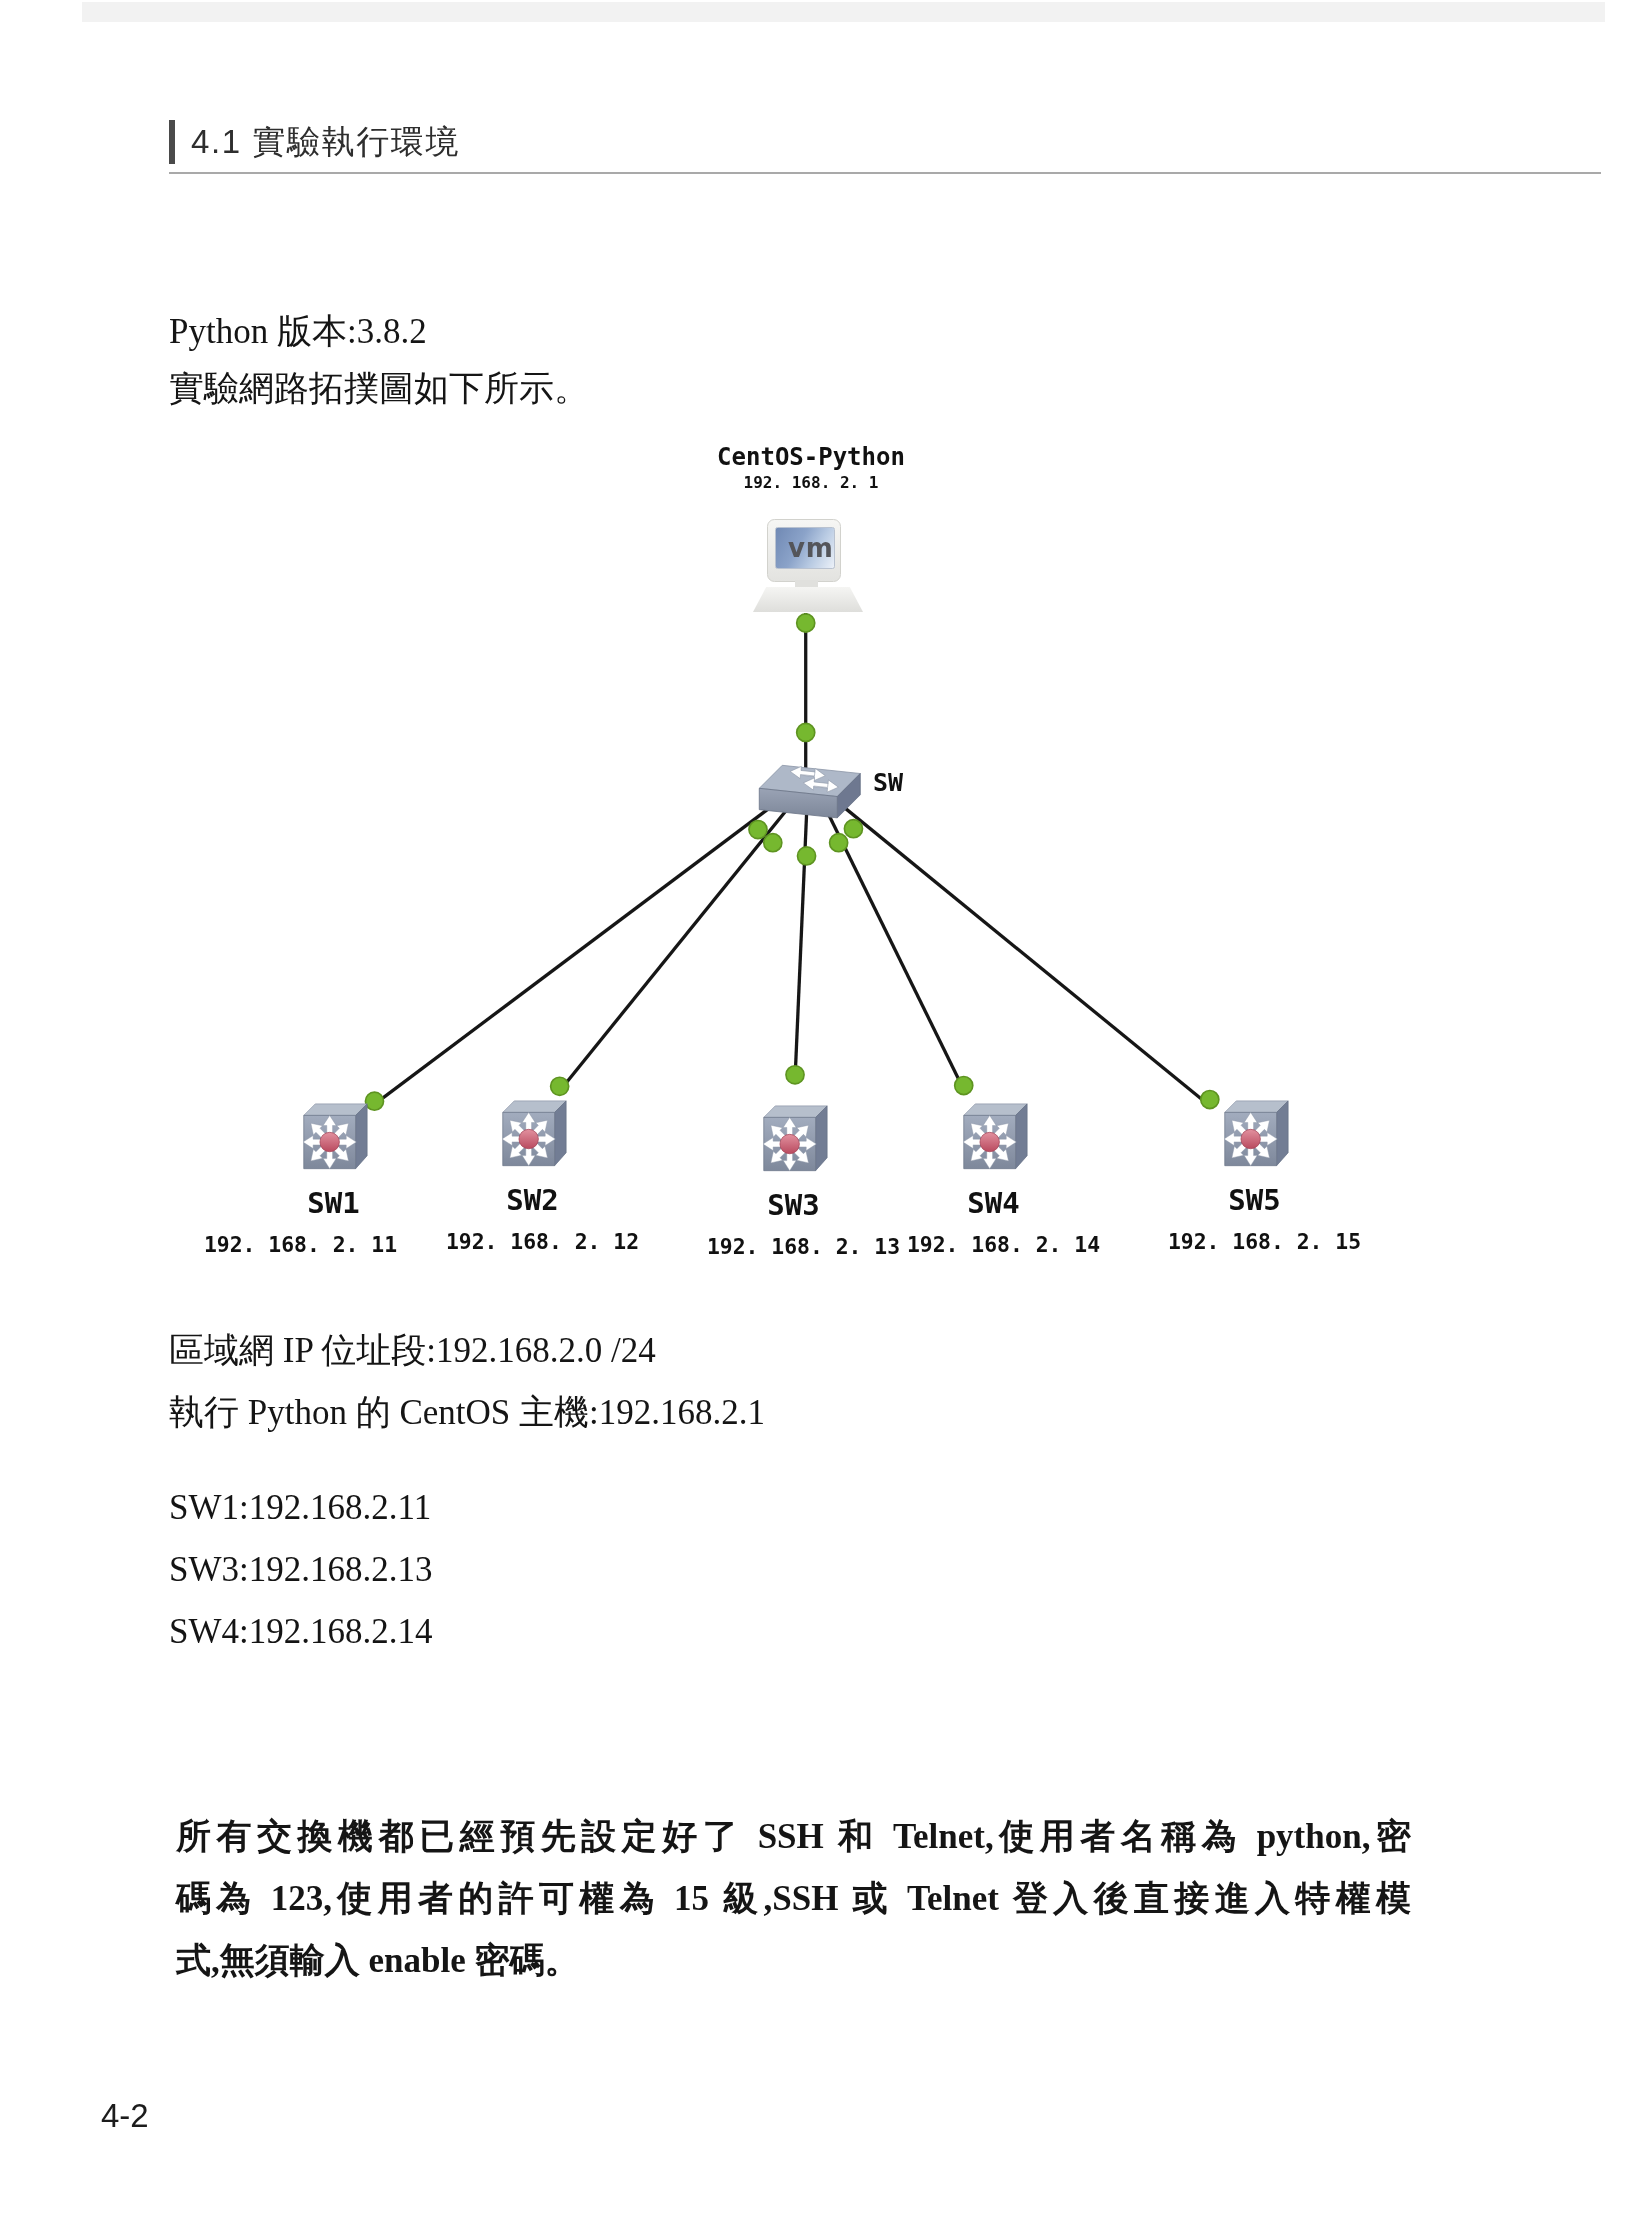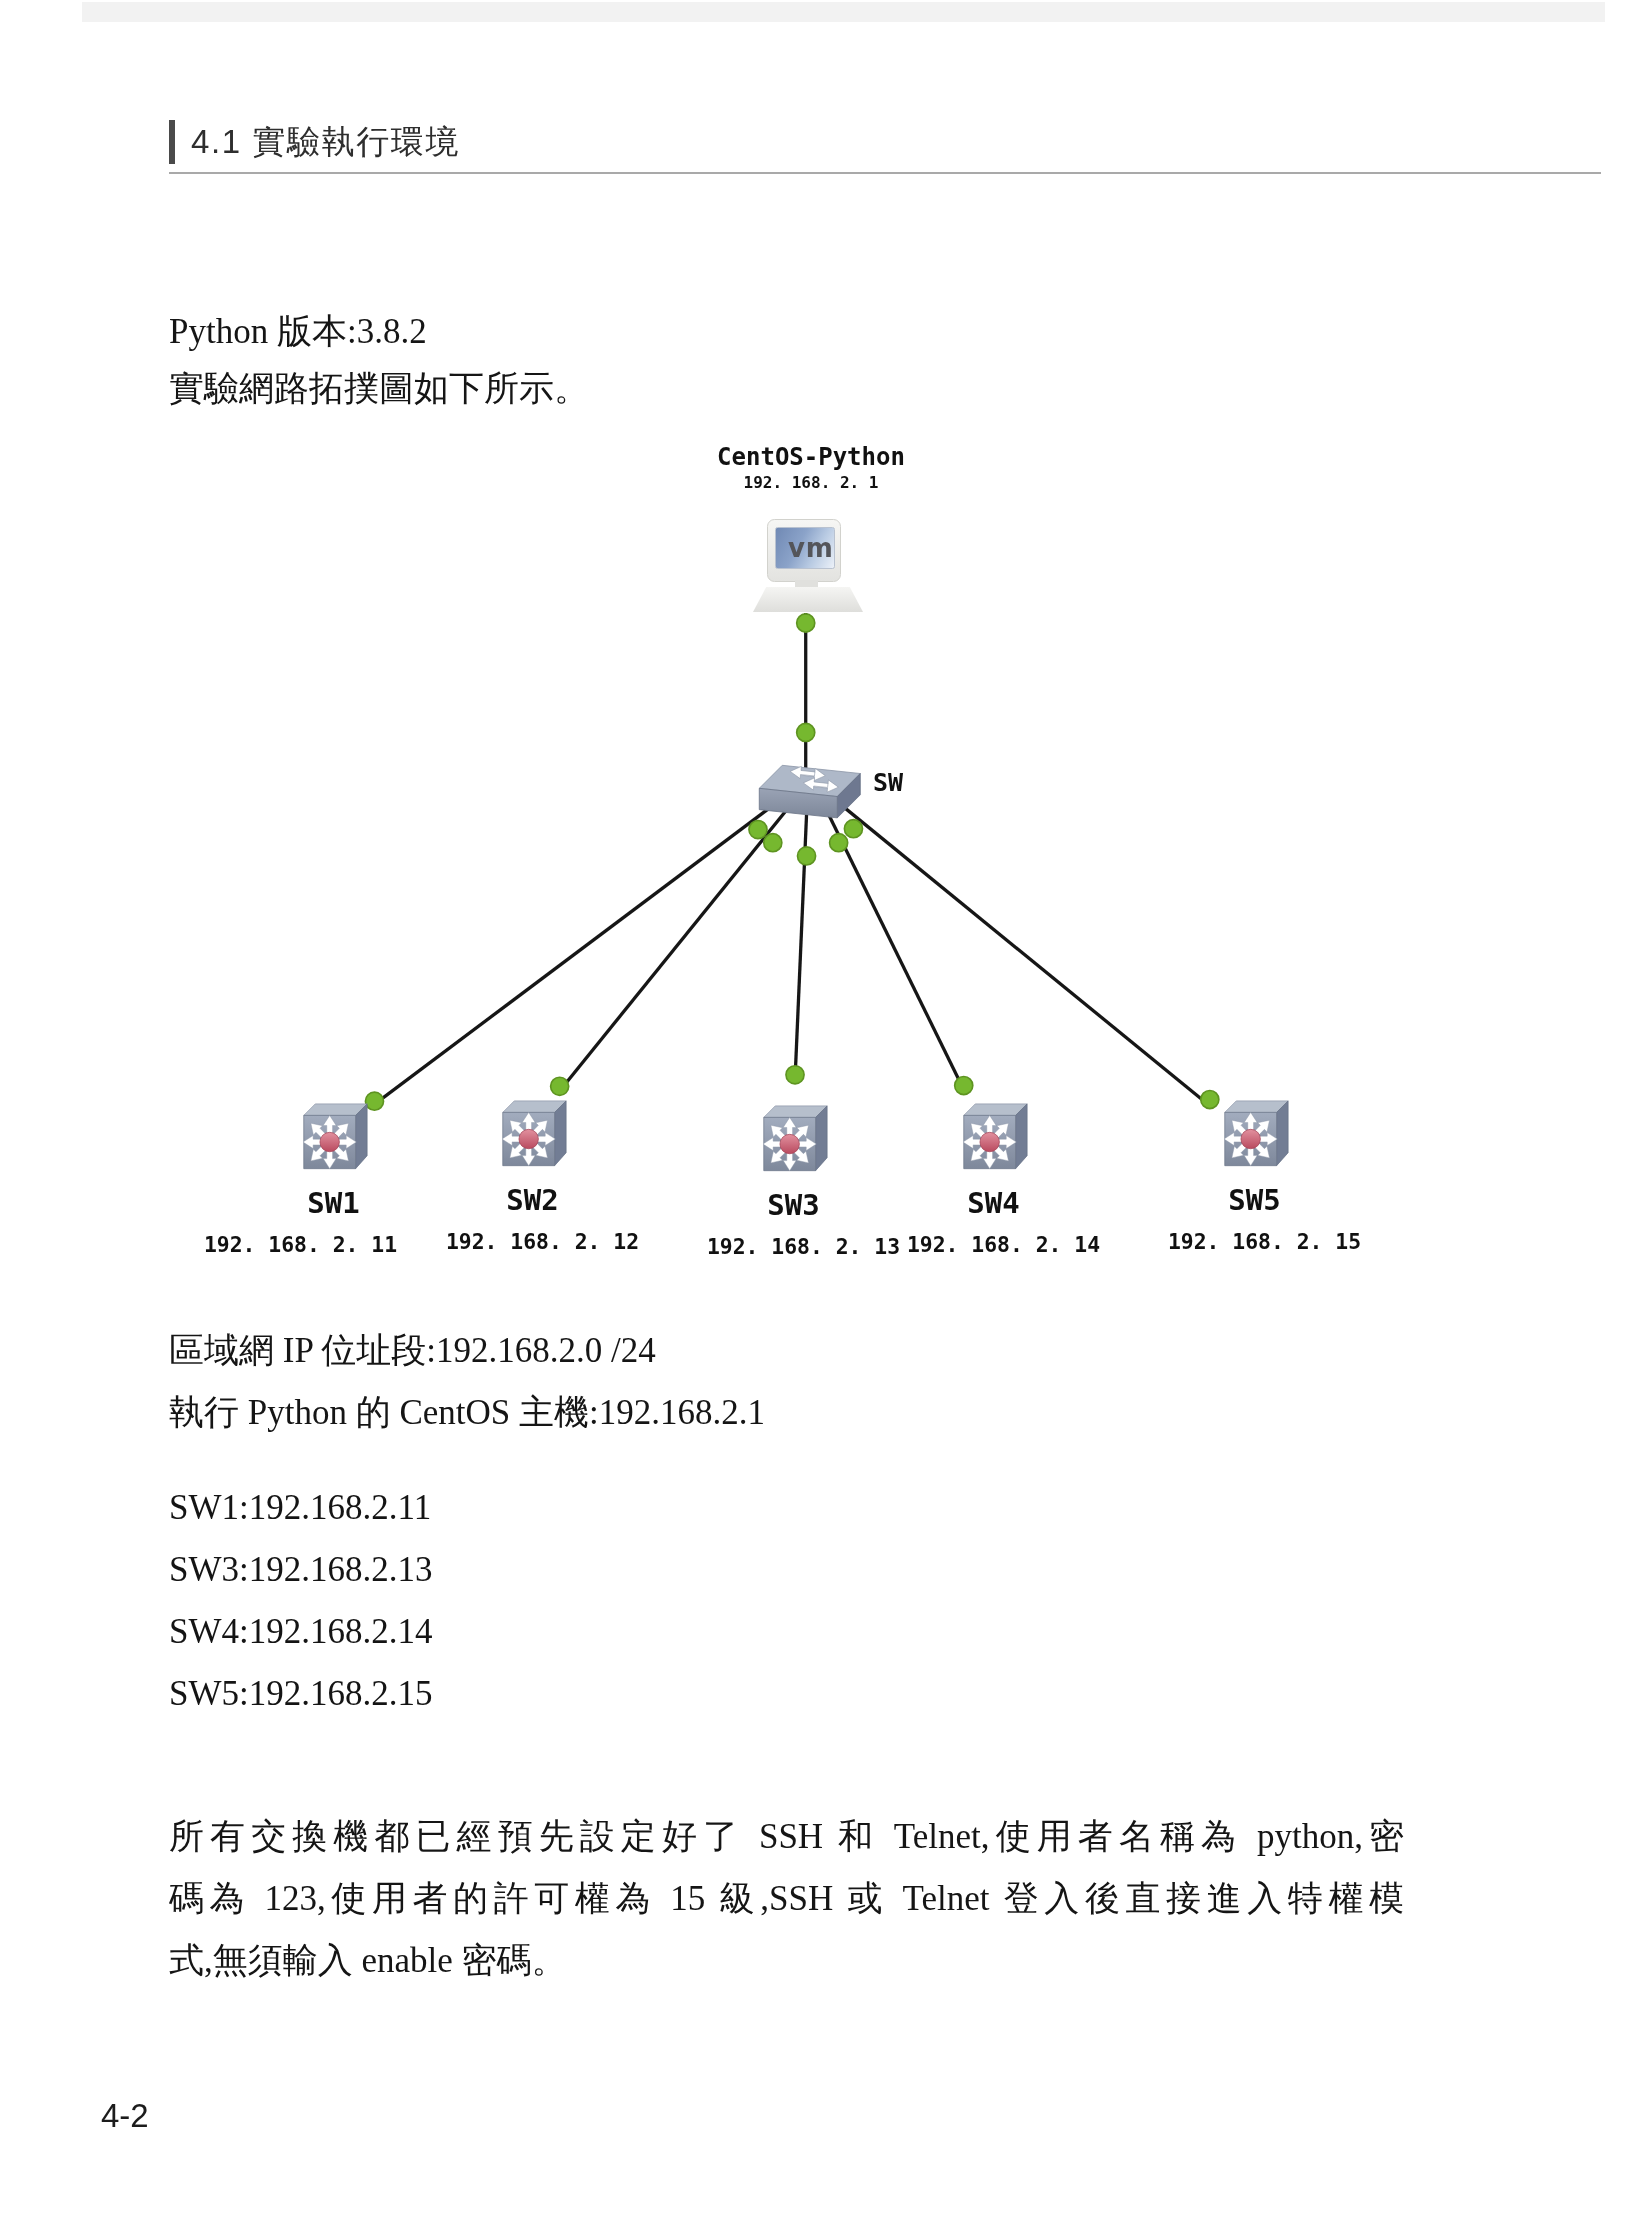--- a/index.html
+++ b/index.html
@@ -63,21 +63,21 @@
   .sw-name { position:absolute; left:50%; transform:translateX(-50%); top:85px; font-size:29px; }
   .sw-ip   { position:absolute; left:50%; transform:translateX(-50%); top:131px; font-size:21.4px;margin-left:10px; }
 
   .host-name { left:811px; top:443px; font-size:24px; }
   .host-ip   { left:811px; top:473px; font-size:16px; }
   .core-label{ left:873px; top:768px; font-size:25px; }
 
   
   .switch-list { left:169px; top:1487px; font-size:35px; }
   .switch-list div { height:62px; line-height:41px; white-space:nowrap; }
-  .paragraph { left:169px; top:1806px; width:1235px; font-size:35px; line-height:62px; color:#151515; }
+  .paragraph { left:176px; top:1806px; width:1235px; font-size:35px; line-height:62px; color:#151515;font-weight:bold; }
   .para-line { text-align:justify; text-align-last:justify; }
   .para-line.last { text-align-last:left; }
 
   .page-number {
     left:101px; top:2097px; font-family:"Liberation Sans","DejaVu Sans",sans-serif;
     font-size:33px; color:#1c1c1c;
   }
 </style>
 </head>
 <body>
@@ -219,21 +219,20 @@
     </div>
   </div>
 
   <div class="abs body-line" style="top:1332px">區域網 IP 位址段:192.168.2.0 /24</div>
   <div class="abs body-line" style="top:1394px">執行 Python 的 CentOS 主機:192.168.2.1</div>
 
   <div class="abs switch-list">
     <div>SW1:192.168.2.11</div>
     <div>SW3:192.168.2.13</div>
     <div>SW4:192.168.2.14</div>
-    <div>SW5:192.168.2.15</div>
   </div>
 
   <div class="abs paragraph">
     <div class="para-line">所有交換機都已經預先設定好了 SSH 和 Telnet,使用者名稱為 python,密</div>
     <div class="para-line">碼為 123,使用者的許可權為 15 級,SSH 或 Telnet 登入後直接進入特權模</div>
     <div class="para-line last">式,無須輸入 enable 密碼。</div>
   </div>
 
   <div class="abs page-number">4-2</div>
 </div>

